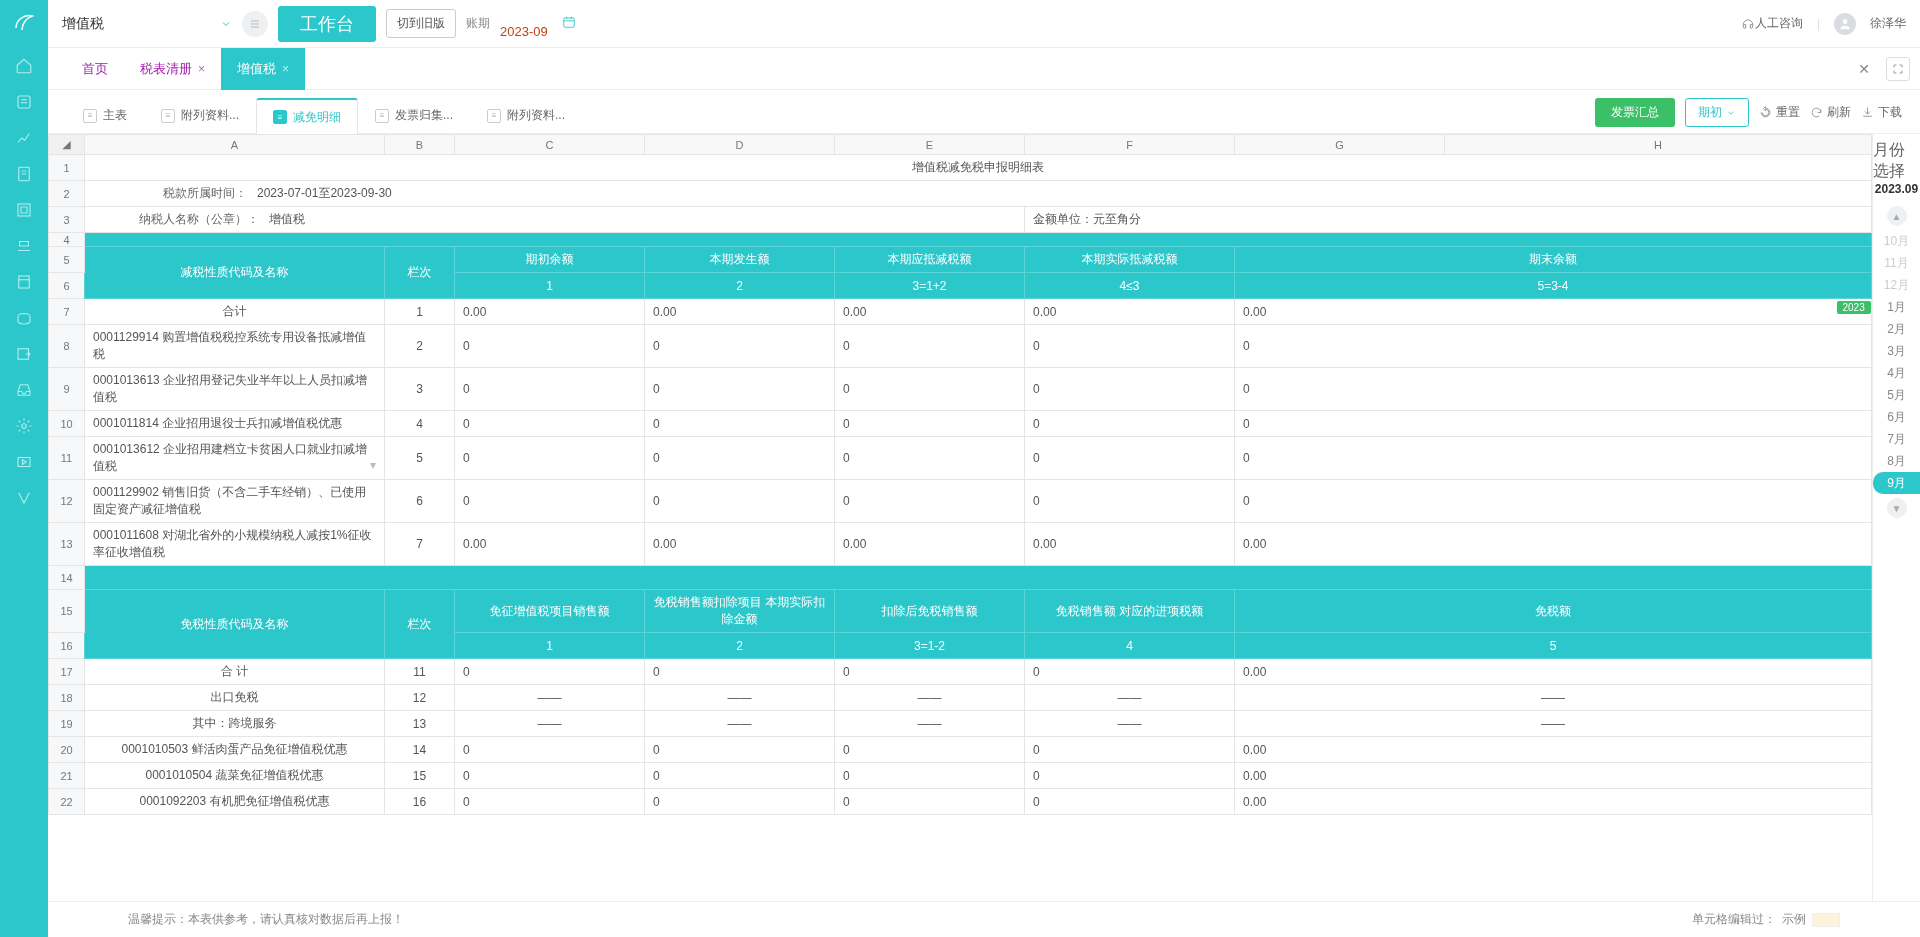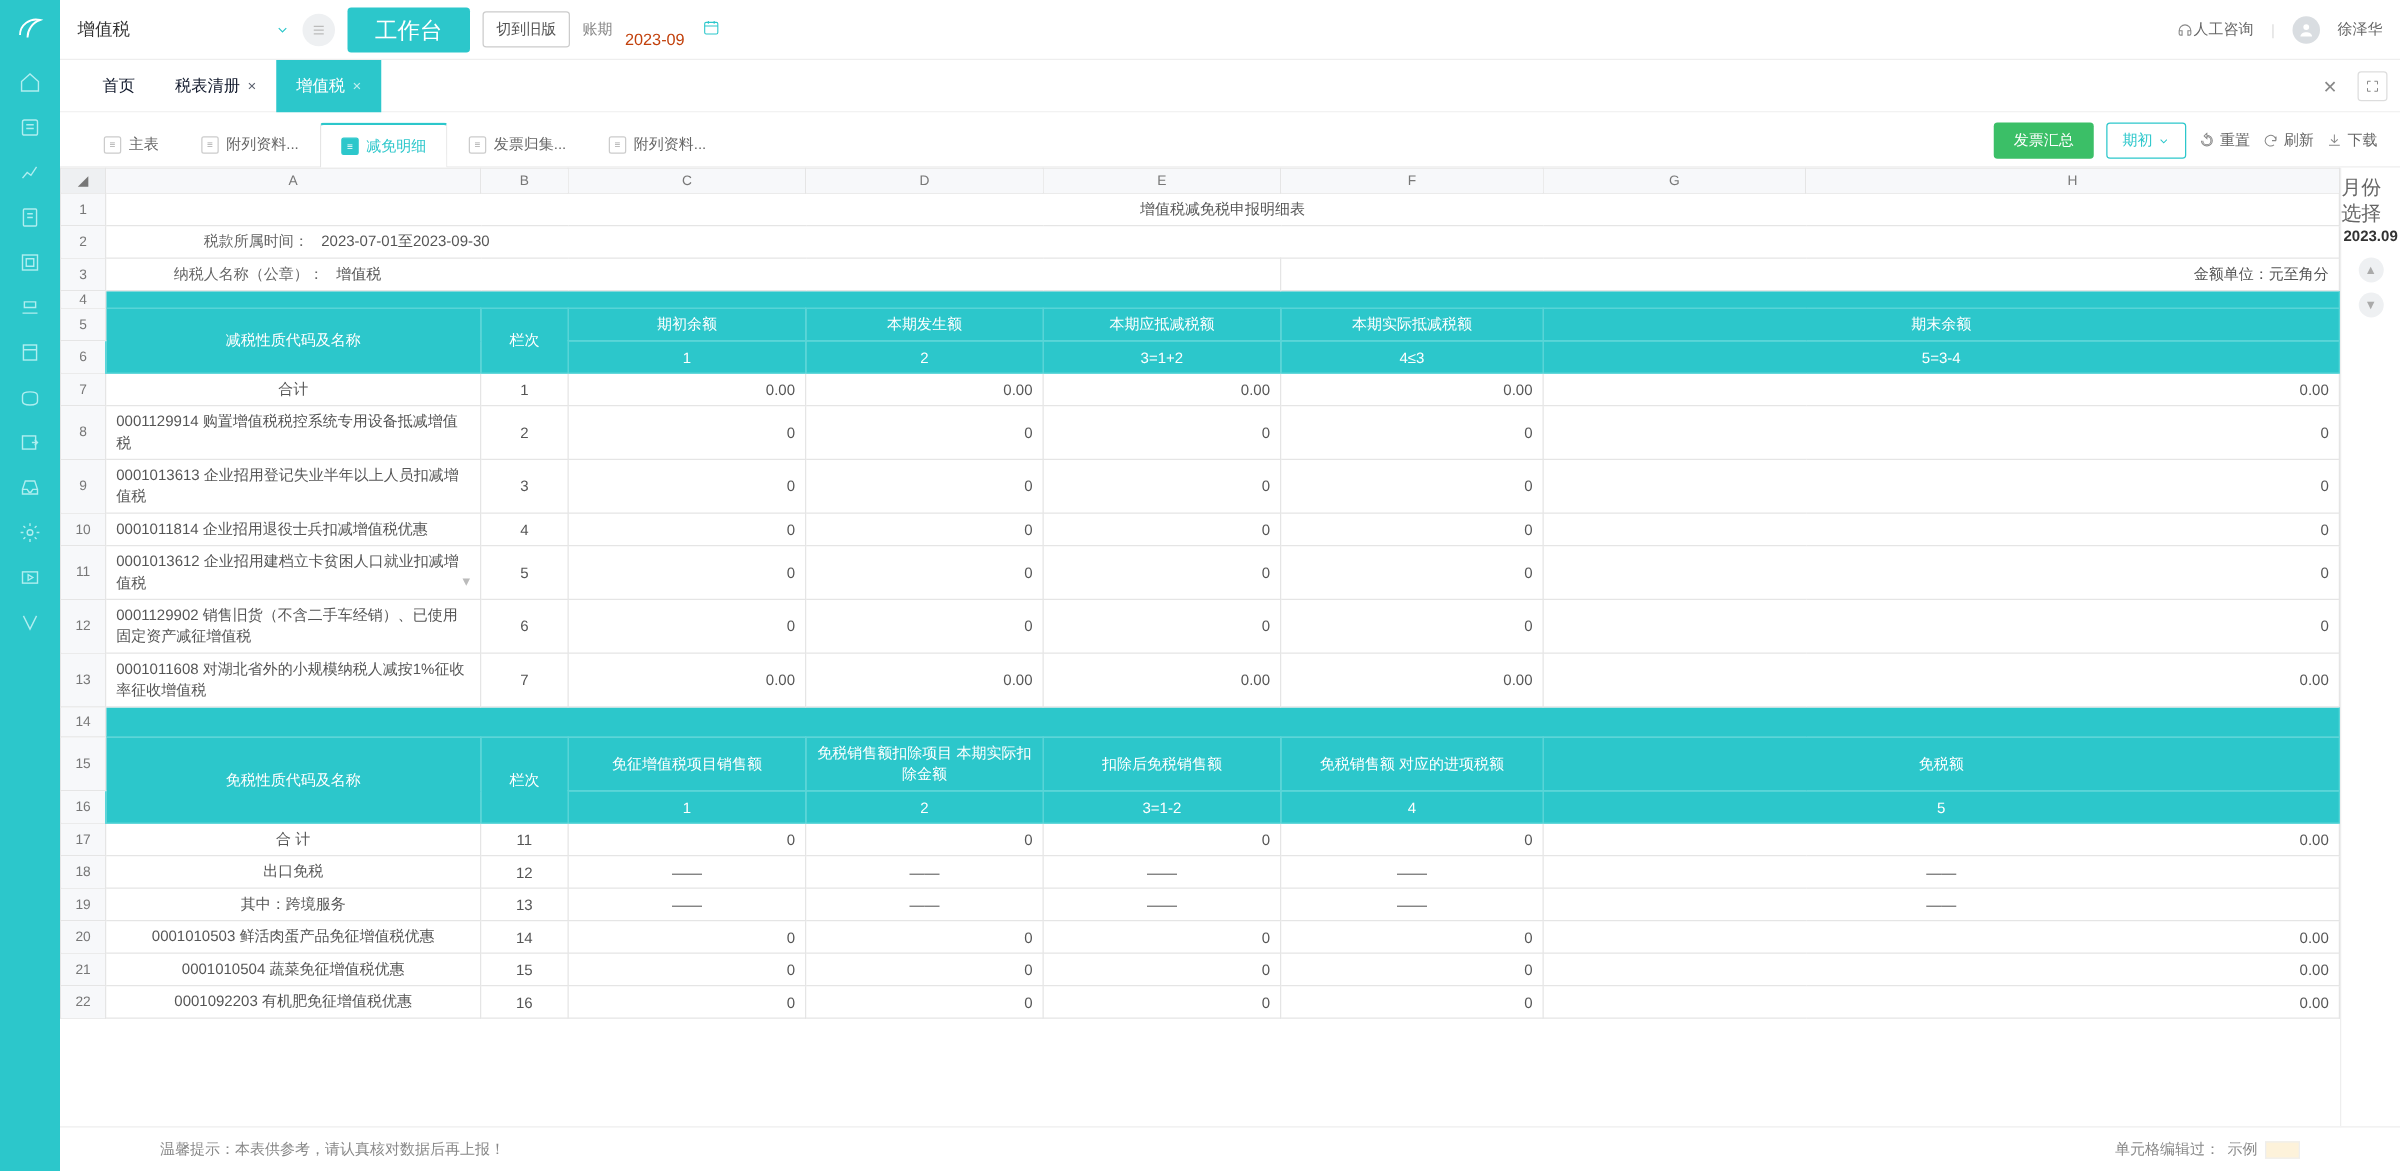--- a/index.html
+++ b/index.html
@@ -25,21 +25,21 @@
 .tb-label { color: #888; font-size: 12px; }
 .tb-period { color: #c2410c; font-size: 13px; margin-top: 15px; }
 .cal-icon { color: #2cc7cb; margin-left: 4px; }
 .topbar-right { margin-left: auto; display: flex; align-items: center; gap: 14px; }
 .tb-link { color: #666; font-size: 12px; display: flex; align-items: center; gap: 0; cursor: pointer; }
 .avatar { width: 22px; height: 22px; border-radius: 50%; background: #d9dde1; display:flex; align-items:center; justify-content:center; }
 .user-name { color: #666; font-size: 12px; }
 
 
 .tabs-row { height: 42px; background: #fff; border-bottom: 1px solid #eee; display: flex; align-items: center; padding: 0 18px; position: relative; }
-.tab { padding: 0 16px; height: 42px; display: flex; align-items: center; font-size: 13px; color: #0f172a; cursor: pointer; position: relative; }
+.tab { padding: 0 16px; height: 42px; display: flex; align-items: center; font-size: 13px; color: #a21caf; cursor: pointer; position: relative; }
 .tab.active { background: #2cc7cb; color: #fff; }
 .tab-close { margin-left: 6px; font-size: 12px; opacity: 0.7; }
 .tabs-right { position: absolute; right: 10px; display: flex; align-items:center; gap: 10px; }
 .icon-btn-sm { width: 24px; height: 24px; display:flex; align-items:center; justify-content:center; cursor:pointer; color:#888; border: 1px solid #ddd; border-radius:3px; font-size:14px;}
 .icon-btn-sm.noborder { border:none; }
 
 
 .subbar { height: 44px; background: #fff; border-bottom: 1px solid #eee; display: flex; align-items: flex-end; padding: 0 18px; gap: 2px; position: relative; }
 .subtab { padding: 0 16px; height: 36px; display: flex; align-items: center; gap: 6px; font-size: 12px; color: #666; cursor: pointer; border: 1px solid transparent; border-bottom: none; border-radius: 3px 3px 0 0; }
 .subtab.active { border-color: #e5e5e5; background: #fff; color: #2cc7cb; position: relative; top: 1px; border-top: 2px solid #2cc7cb; }
@@ -56,21 +56,21 @@
 .sheet-scroll::-webkit-scrollbar { width: 10px; height: 10px; }
 .sheet-scroll::-webkit-scrollbar-thumb { background: #c8c8c8; border-radius: 5px; }
 .sheet-scroll::-webkit-scrollbar-track { background: #f4f4f4; }
 
 table.sheet { border-collapse: collapse; width: 100%; table-layout: fixed; }
 .colhdr th { background: #f7f8fa; border: 1px solid #e5e5e5; color: #777; font-weight: normal; font-size: 11px; height: 20px; position: sticky; top: 0; z-index: 2;}
 .corner { width: 36px; background:#eef0f2 !important; }
 .rowhdr { background: #f7f8fa; border: 1px solid #e5e5e5; text-align: center; color: #777; font-size: 11px; width: 36px; position: sticky; left: 0; z-index:1;}
 td.cell { border: 1px solid #e5e5e5; padding: 4px 8px; height: 26px; font-size: 12px; color: #555; background:#fff;}
 td.cell.center { text-align: center; }
-td.cell.right { text-align: right; margin-top: 15px; }
+td.cell.right { text-align: left; margin-top: 15px; }
 td.cell.teal { background: #2cc7cb; color: #fff; text-align: center; border-color:#5ad5d8;}
 td.cell.tealspacer { background: #2cc7cb; border-color:#5ad5d8; height:14px; padding:0;}
 .title-cell { text-align: center; font-size: 15px; color: #333; padding: 14px 0; }
 .meta-label { color: #666; padding-right: 10px; }
 .dd-caret { float:right; color:#bbb; }
 
 
 .footer { height: 36px; border-top: 1px solid #eee; display: flex; align-items: center; padding: 0 80px 0 80px; font-size: 12px; color: #888; background: #fff; }
 .footer-right { margin-left:auto; display:flex; align-items:center; gap:6px; }
 .legend-box { width: 28px; height: 14px; background: #fdf2da; border: 1px solid #eee; }
@@ -505,20 +505,34 @@
                 <td class="cell right" colspan="2">0.00</td>
               </tr>
             </tbody>
         </table>
       </div>
 
       <div class="month-panel">
         <div class="mp-title">月份选择</div>
         <div class="mp-year">2023.09</div>
         <div class="mp-arrow">▲</div>
+        <div id="months-container">
+            <div class="mp-month dim">10月</div>
+            <div class="mp-month dim">11月</div>
+            <div class="mp-month dim">12月</div>
+            <div class="mp-month"><span class="mp-badge">2023</span>1月</div>
+            <div class="mp-month">2月</div>
+            <div class="mp-month">3月</div>
+            <div class="mp-month">4月</div>
+            <div class="mp-month">5月</div>
+            <div class="mp-month">6月</div>
+            <div class="mp-month">7月</div>
+            <div class="mp-month">8月</div>
+            <div class="mp-month sel">9月</div>
+          </div>
         <div class="mp-arrow">▼</div>
       </div>
     </div>
 
     <div class="footer">
       <span>温馨提示：本表供参考，请认真核对数据后再上报！</span>
       <div class="footer-right">
         <span>单元格编辑过：</span>
         <span>示例</span>
         <span class="legend-box"></span>

